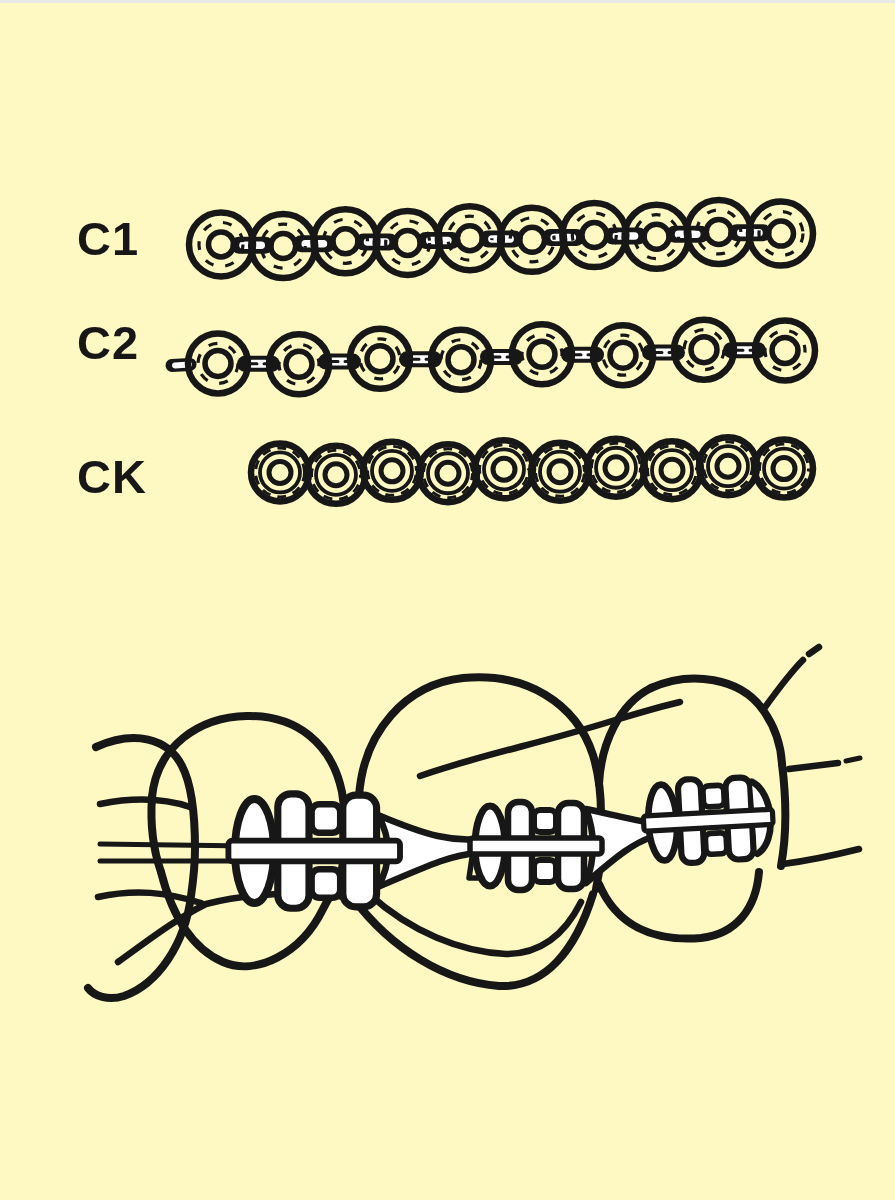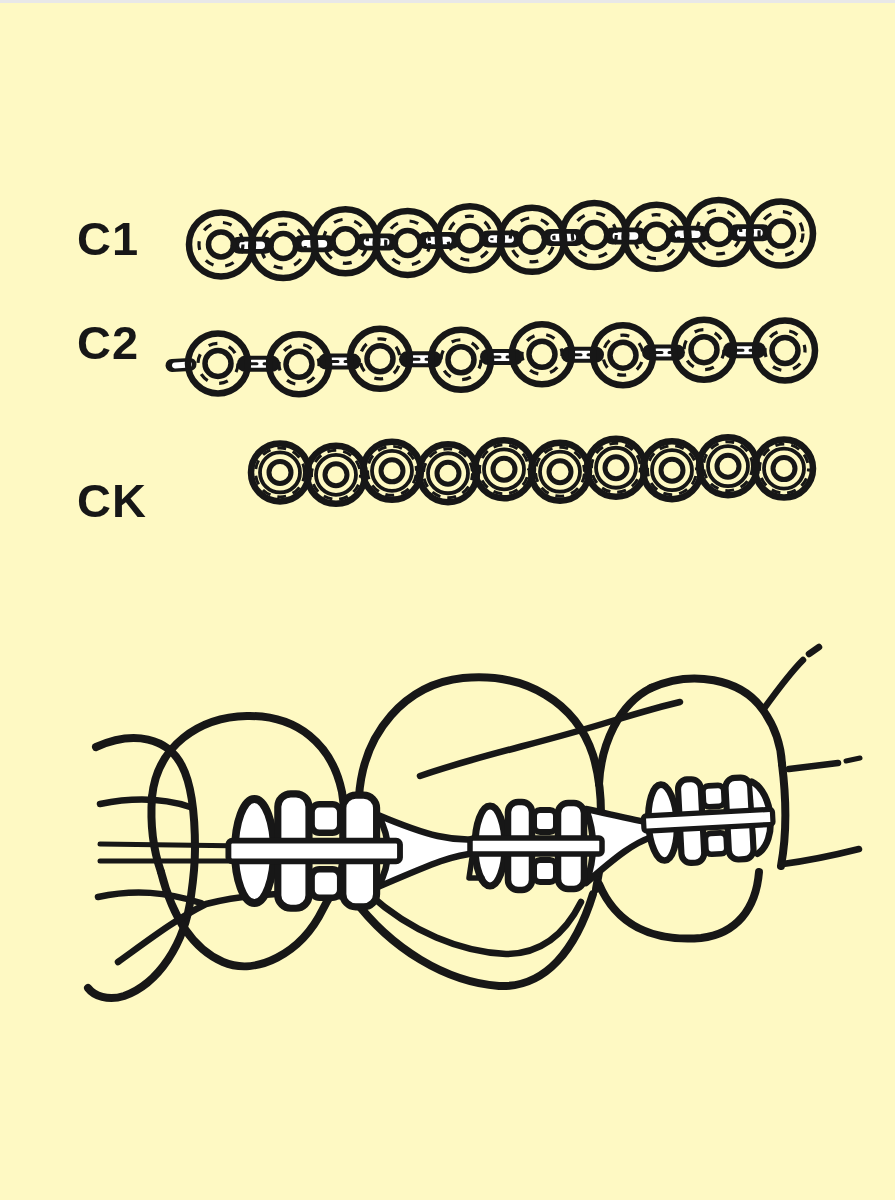--- a/index.html
+++ b/index.html
@@ -8,21 +8,21 @@
     margin:3px auto;overflow:hidden;
     font-family:"Liberation Sans", sans-serif;
   }
   .chain-label{
     position:absolute;left:77px;
     font-size:47px;line-height:1;font-weight:700;letter-spacing:1px;
     color:#171717;
   }
   #label-c1{top:212px;}
   #label-c2{top:316px;}
-  #label-ck{top:474px;}
+  #label-ck{top:450px;}
   svg{position:absolute;left:0;}
   #chains-svg{top:0;}
   #illustration-svg{top:620px;}
   path,rect,ellipse,circle,line{vector-effect:none;}
 </style>
 </head>
 <body>
 
 <div class="page">
 

